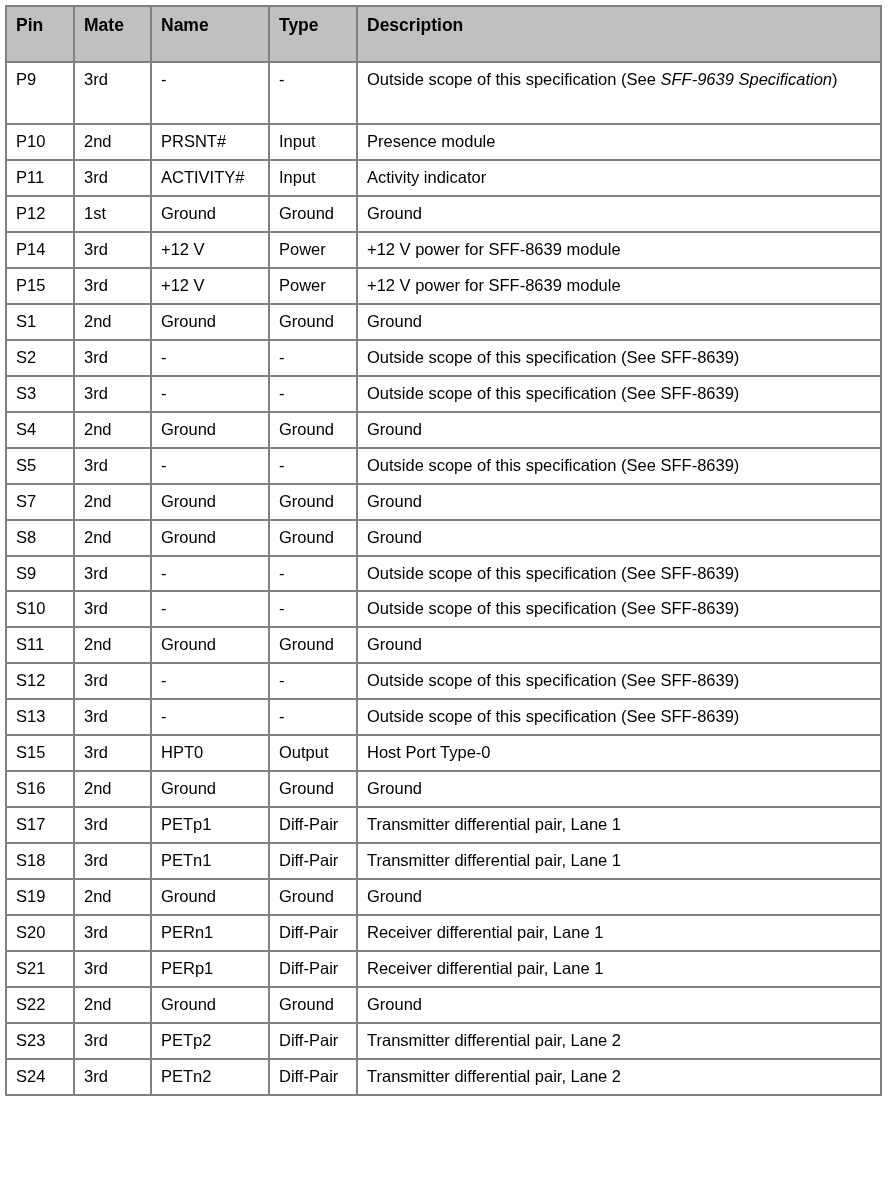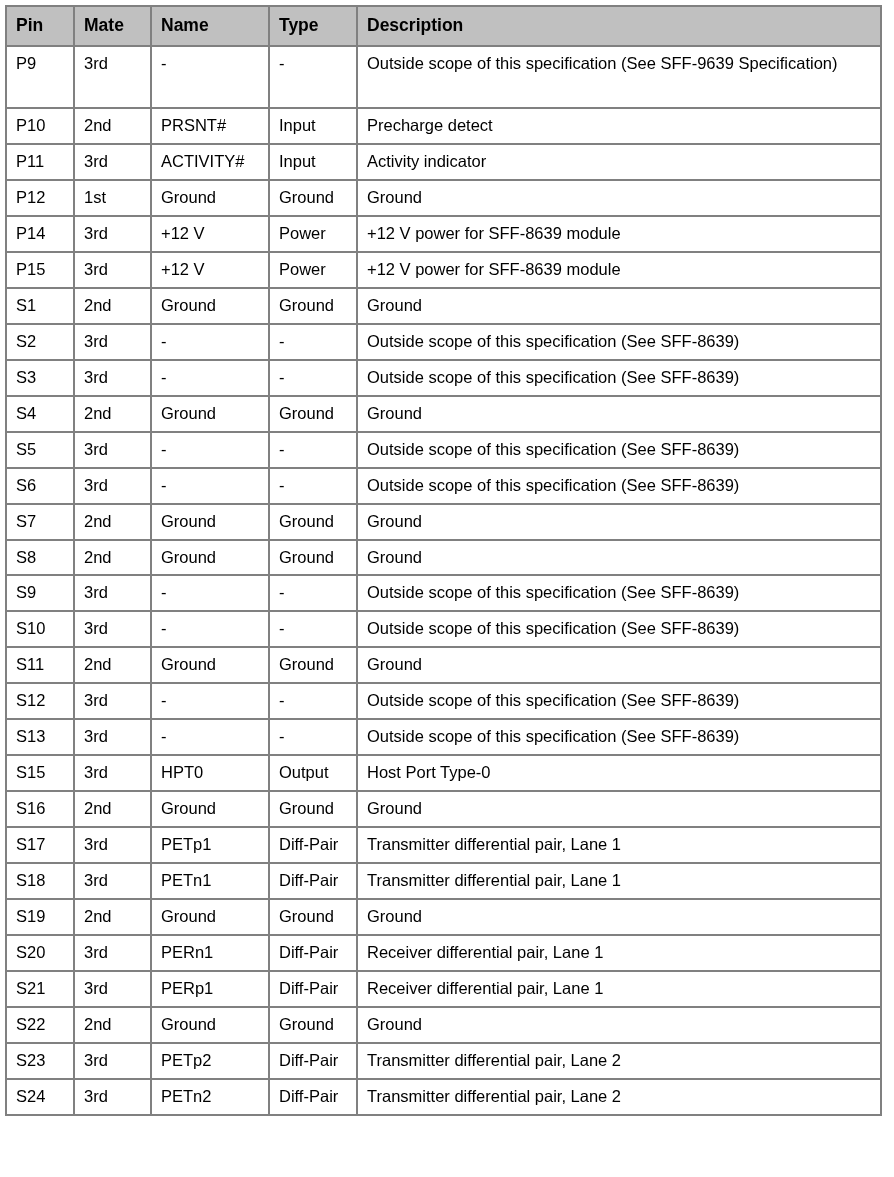--- a/index.html
+++ b/index.html
@@ -40,30 +40,30 @@
     color: #000000;
     text-align: left;
     vertical-align: top;
     word-wrap: break-word;
   }
   table.pin-table thead th {
     background: #c0c0c0;
     font-weight: bold;
     font-size: 17.5px;
     padding-top: 7px;
-    padding-bottom: 8px;
+    padding-bottom: 24px;
   }
   table.pin-table tbody td {
     font-weight: normal;
     height: 20px;
   }
   table.pin-table tbody tr.tall td {
     height: 48px;
   }
-  .it { }
+  .it { font-style: italic; }
 </style>
 </head>
 <body>
 
 <div id="pin-table-wrap">
   <table class="pin-table">
     <colgroup>
       <col class="c-pin">
         <col class="c-mate">
         <col class="c-name">
@@ -85,21 +85,21 @@
           <td>3rd</td>
           <td>-</td>
           <td>-</td>
           <td><span>Outside scope of this specification (See </span><span class="it">SFF-9639 Specification</span><span>)</span></td>
         </tr>
         <tr>
           <td>P10</td>
           <td>2nd</td>
           <td>PRSNT#</td>
           <td>Input</td>
-          <td>Precharge detect</td>
+          <td>Presence module</td>
         </tr>
         <tr>
           <td>P11</td>
           <td>3rd</td>
           <td>ACTIVITY#</td>
           <td>Input</td>
           <td>Activity indicator</td>
         </tr>
         <tr>
           <td>P12</td>
@@ -145,27 +145,20 @@
         </tr>
         <tr>
           <td>S4</td>
           <td>2nd</td>
           <td>Ground</td>
           <td>Ground</td>
           <td>Ground</td>
         </tr>
         <tr>
           <td>S5</td>
-          <td>3rd</td>
-          <td>-</td>
-          <td>-</td>
-          <td>Outside scope of this specification (See SFF-8639)</td>
-        </tr>
-        <tr>
-          <td>S6</td>
           <td>3rd</td>
           <td>-</td>
           <td>-</td>
           <td>Outside scope of this specification (See SFF-8639)</td>
         </tr>
         <tr>
           <td>S7</td>
           <td>2nd</td>
           <td>Ground</td>
           <td>Ground</td>

